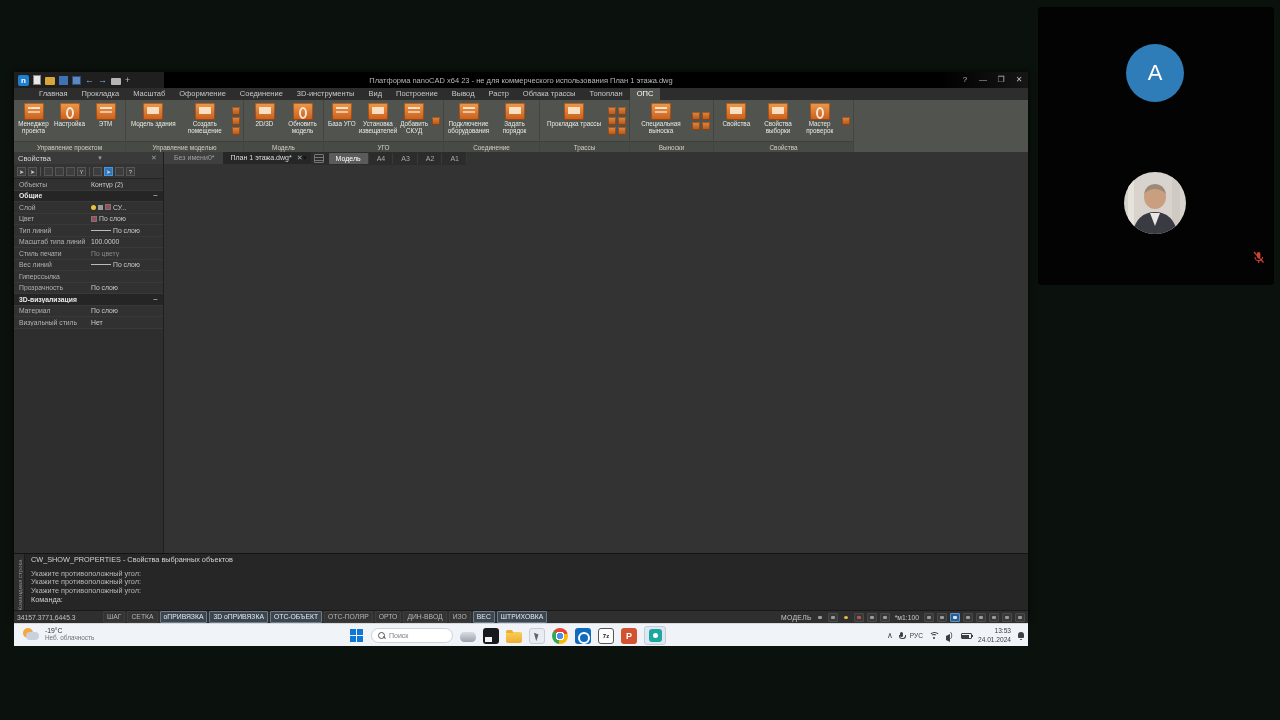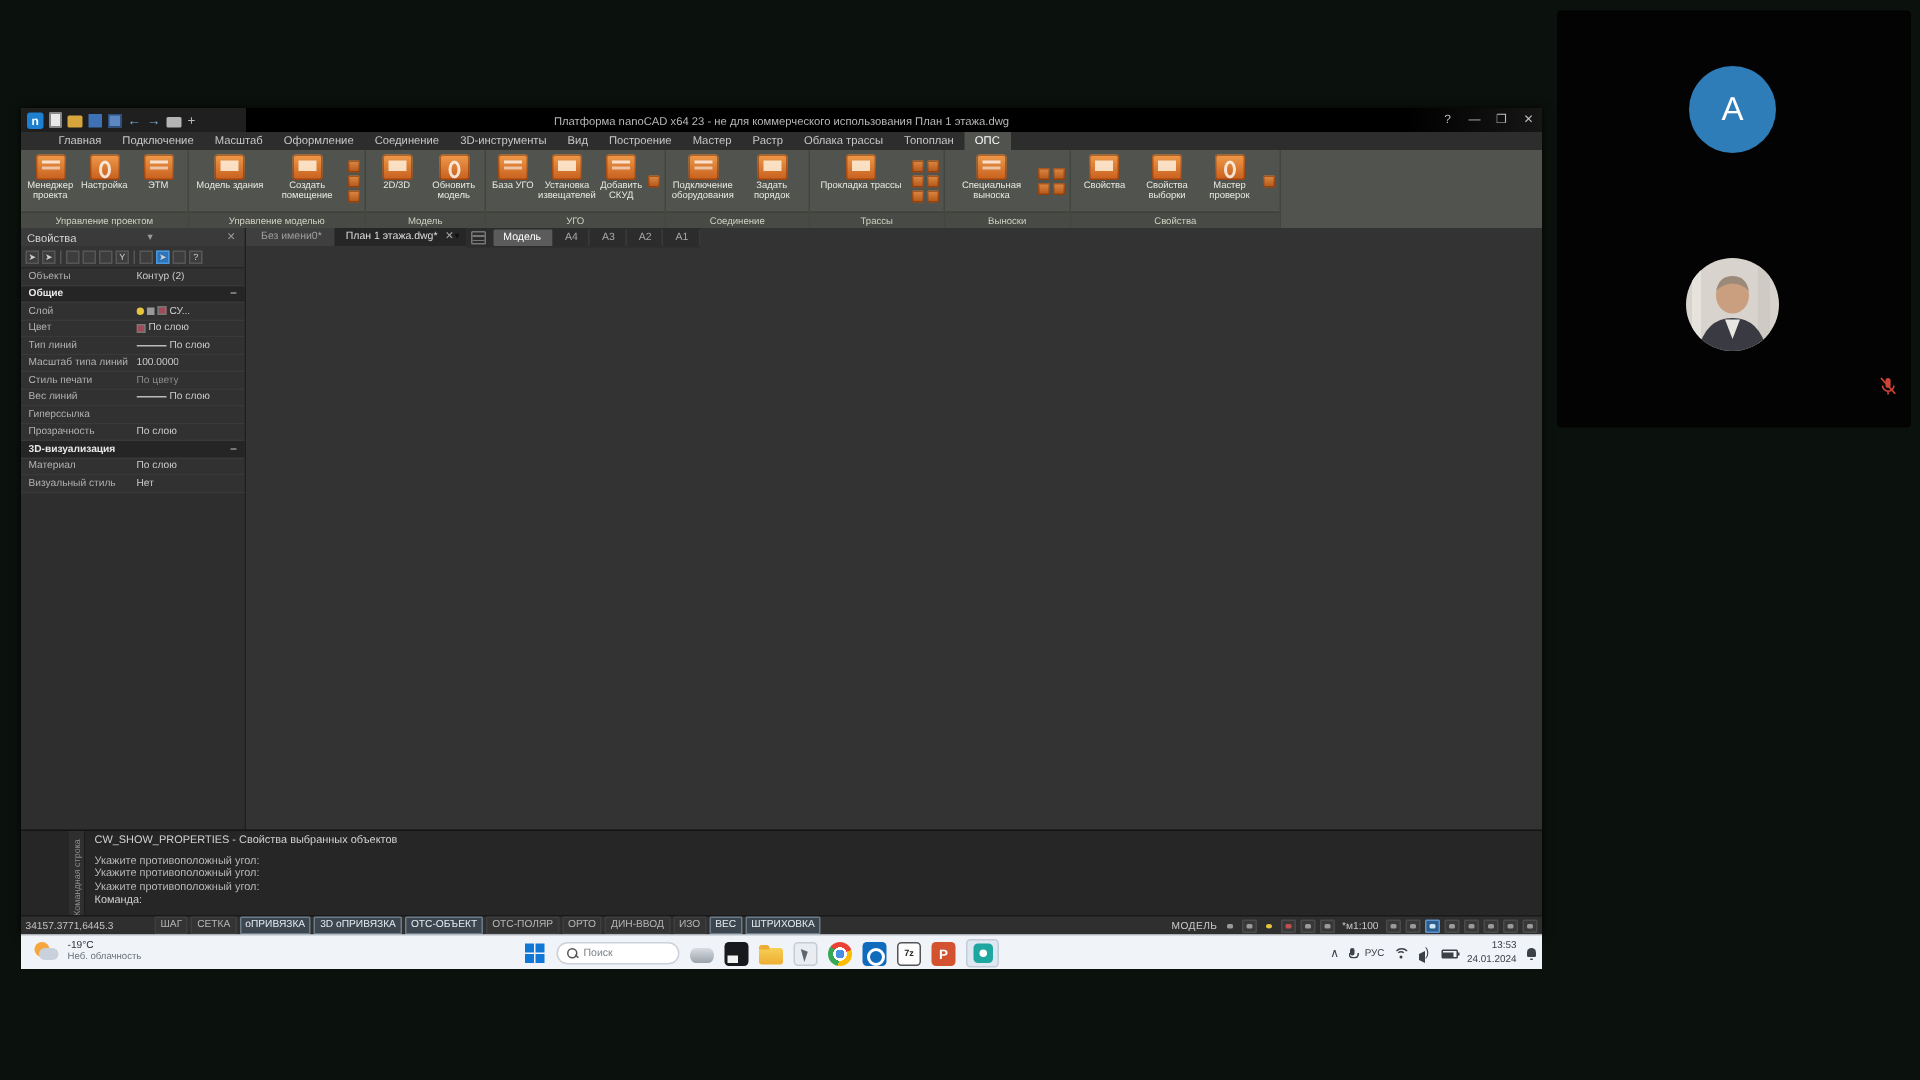--- a/index.html
+++ b/index.html
@@ -80,21 +80,21 @@
   .canvas { height:376px; background:#fbfbfb; position:relative; flex:none; overflow:hidden; }
   .canvas svg { position:absolute; left:0; top:0; }
 
   
   .layout-tabs { height:13px; background:#2c2c2c; display:flex; align-items:center; padding-left:3px; gap:1px; flex:none; }
   .ham { width:10px; height:9px; border:1px solid #777; border-radius:1px; margin-right:4px; background:linear-gradient(#2c2c2c 2px,#777 2px 3px,#2c2c2c 3px 5px,#777 5px 6px,#2c2c2c 6px); }
   .ltab { font-size:7px; color:#a8a8a8; padding:0 7px; line-height:11px; border-right:1px solid #3a3a3a; }
   .ltab.active { background:#5b5b5b; color:#fff; border-radius:1px; }
 
   
-  .cmd { height:57px; background:#262626; border-top:1px solid #141414; display:flex; flex:none;padding-left:32px; }
+  .cmd { height:57px; background:#262626; border-top:1px solid #141414; display:flex; flex:none; }
   .cmd-strip { width:11px; background:#2f2f2f; border-right:1px solid #1c1c1c; position:relative; overflow:hidden; flex:none; }
   .cmd-strip .vtxt { position:absolute; left:-22px; top:28px; transform:rotate(-90deg); transform-origin:center; font-size:6px; color:#8c8c8c; width:56px; text-align:center; white-space:nowrap; }
   .cmd-body { flex:1; padding:2px 6px; font-family:"DejaVu Sans Mono",monospace; font-size:7.3px; color:#b9b9b9; line-height:8.6px; }
   .cmd-body .first { color:#d2d2d2; margin-bottom:5px; }
   .cmd-body .prompt { margin-top:1px; color:#cfcfcf; }
 
   
   .status { height:13px; background:#2f2f2f; border-top:1px solid #191919; display:flex; align-items:center; font-size:6.8px; color:#b5b5b5; padding:0 3px; gap:2px; flex:none; }
   .coords { width:84px; color:#c2c2c2; flex:none; }
   .stgl { padding:0 3px; line-height:10px; border:1px solid #3e3e3e; background:#343434; border-radius:1px; white-space:nowrap; }
@@ -193,28 +193,28 @@
       <div class="win-controls">
         <div class="wc">?</div>
         <div class="wc">—</div>
         <div class="wc">❐</div>
         <div class="wc close">✕</div>
       </div>
     </div>
 
     <div class="ribbon-tabs">
       <span class="rtab">Главная</span>
-      <span class="rtab">Подключение</span>
+      <span class="rtab">Прокладка</span>
       <span class="rtab">Масштаб</span>
       <span class="rtab">Оформление</span>
       <span class="rtab">Соединение</span>
       <span class="rtab">3D-инструменты</span>
       <span class="rtab">Вид</span>
       <span class="rtab">Построение</span>
-      <span class="rtab">Мастер</span>
+      <span class="rtab">Вывод</span>
       <span class="rtab">Растр</span>
       <span class="rtab">Облака трассы</span>
       <span class="rtab">Топоплан</span>
       <span class="rtab active">ОПС</span>
     </div>
 
     <div class="ribbon">
       <div class="rgroup" style="width:112px">
         <div class="rbtns">
           <div class="rbtn">

